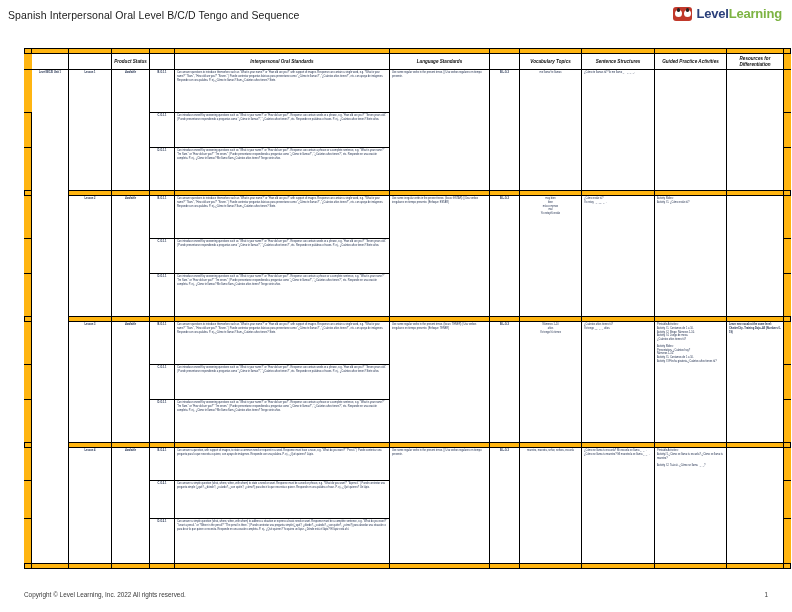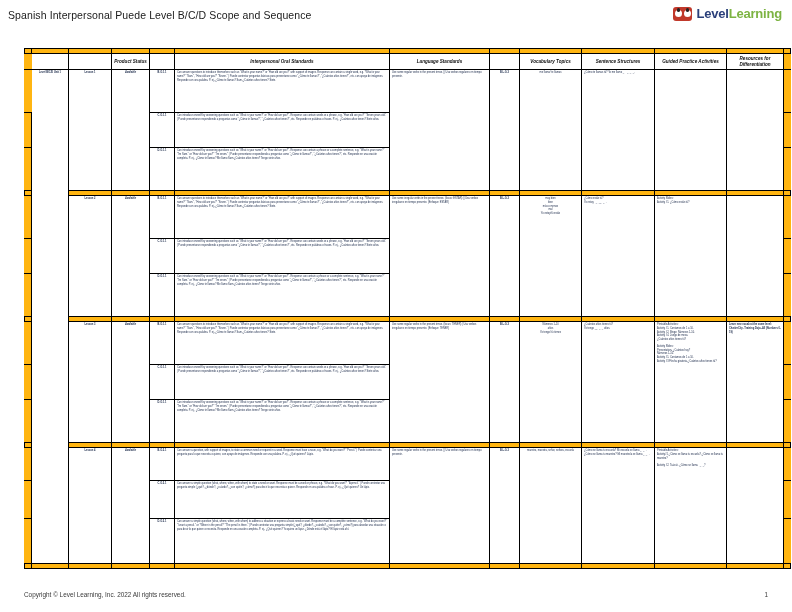--- a/index.html
+++ b/index.html
@@ -130,21 +130,21 @@
     display: flex; justify-content: space-between; align-items: flex-end;
   }
   .pagenum { font-size: 6.4px; color: #3a3a3a; }
 </style>
 </head>
 <body>
 
 <div class="page">
 
   <div class="doc-header">
-    <div class="doc-title">Spanish Interpersonal Puede Level B/C/D Scope and Sequence</div>
+    <div class="doc-title">Spanish Interpersonal Oral Level B/C/D Tengo and Sequence</div>
     <div class="brand">
       <div class="brand-mark">
         <div class="owl-body"></div>
         <div class="owl-eye l"></div>
           <div class="owl-pupil l"></div>
         <div class="owl-eye r"></div>
           <div class="owl-pupil r"></div>
       </div>
       <div class="brand-text"><span class="brand-level">Level</span><span class="brand-learning">Learning</span></div>
     </div>

